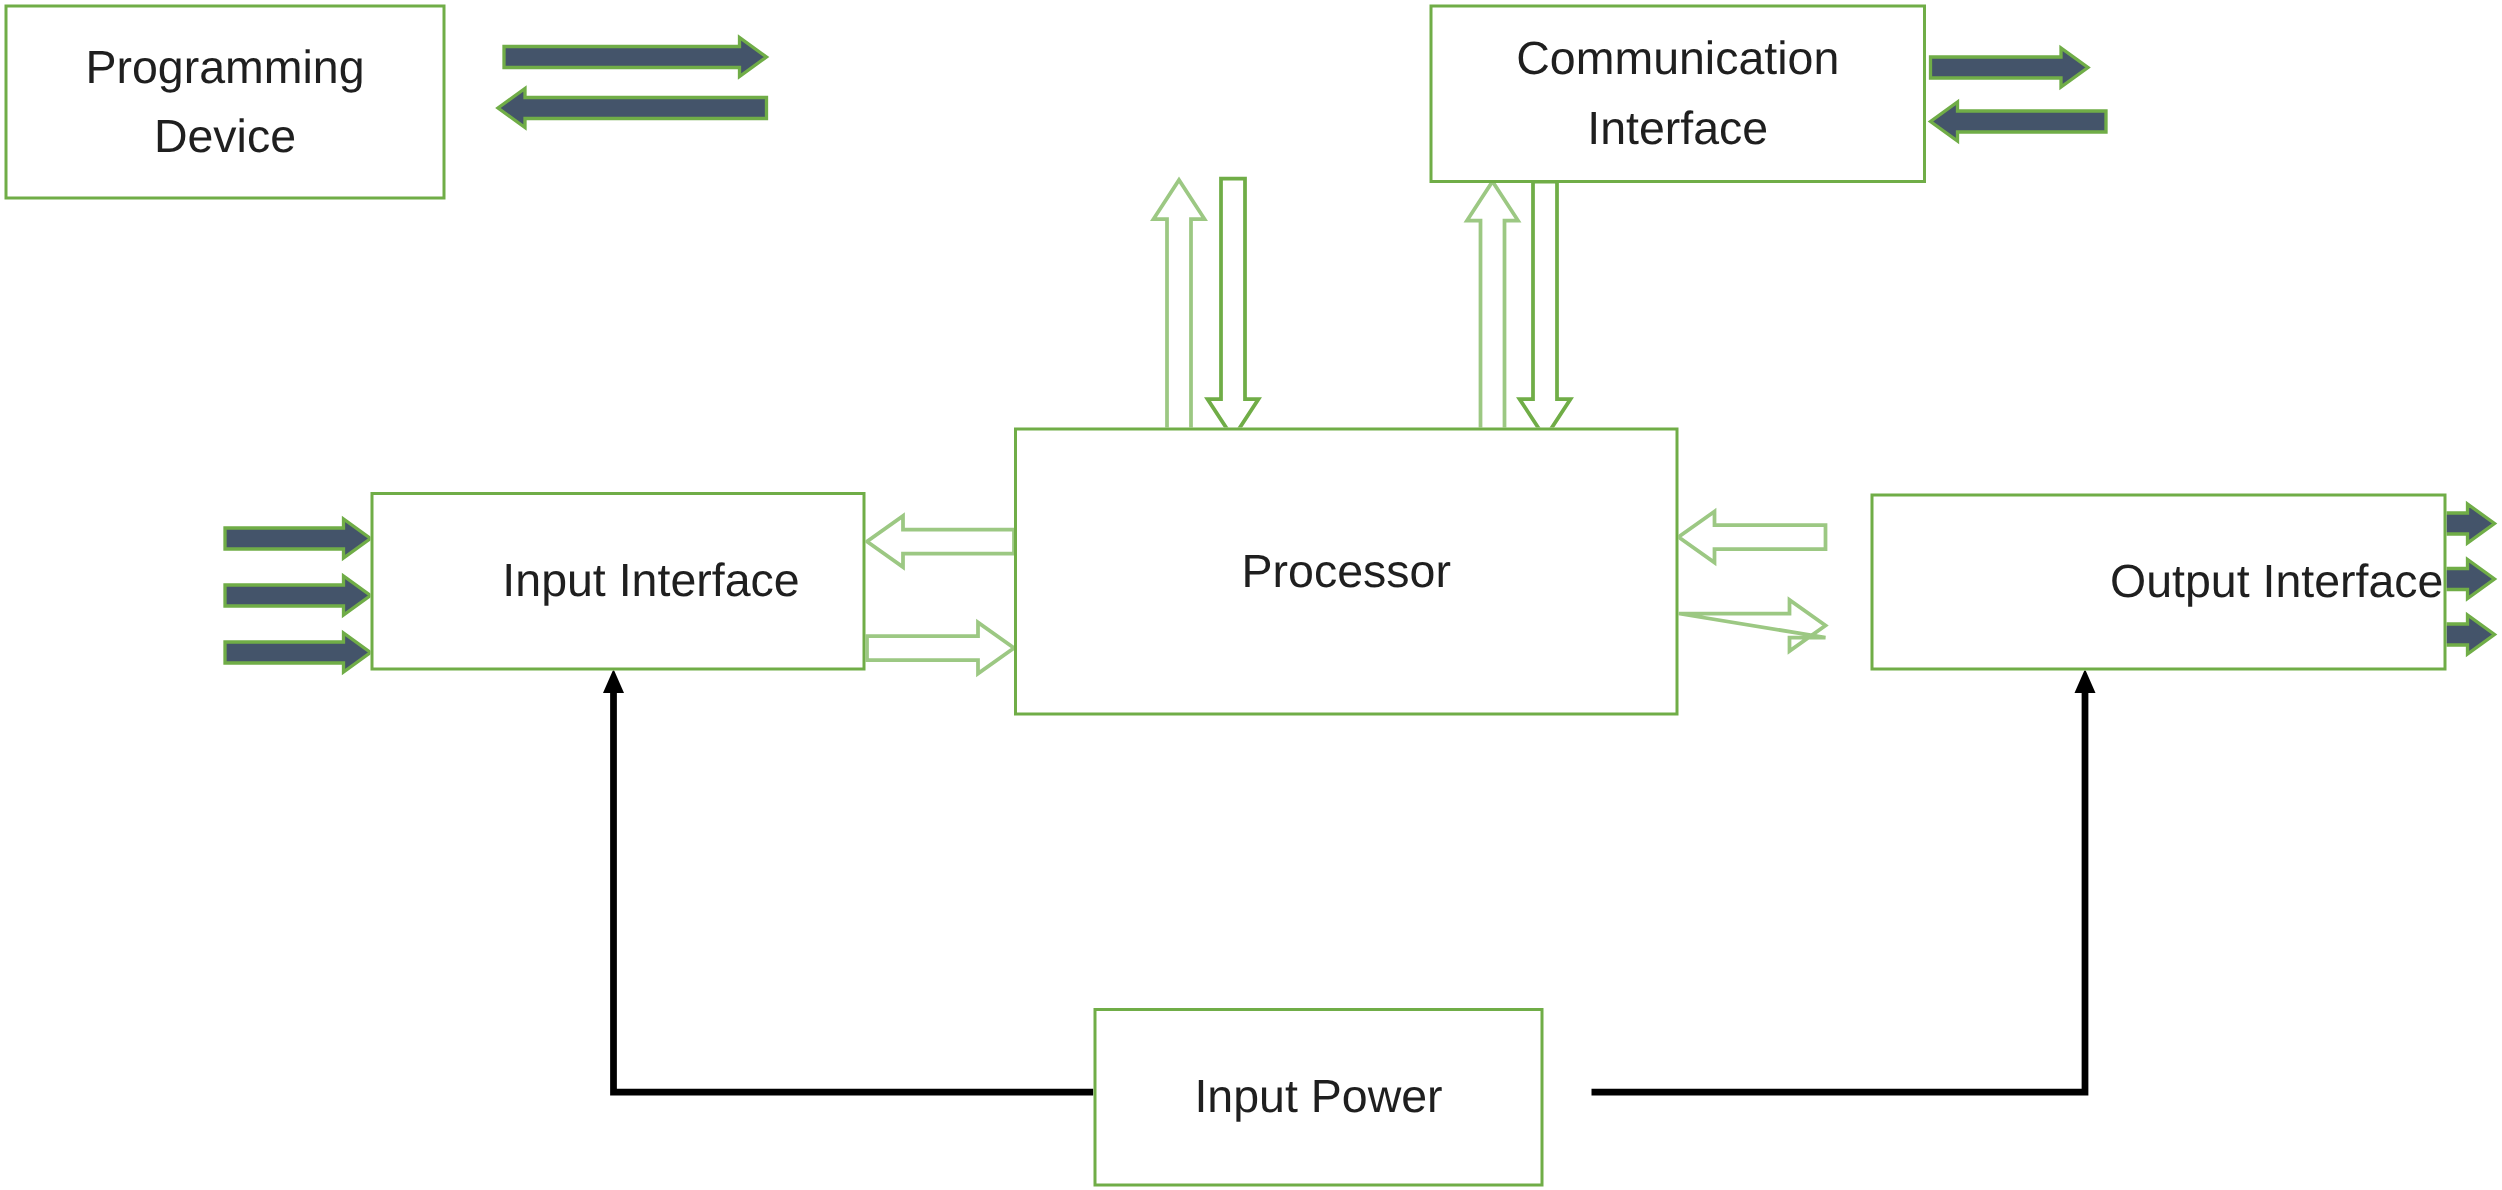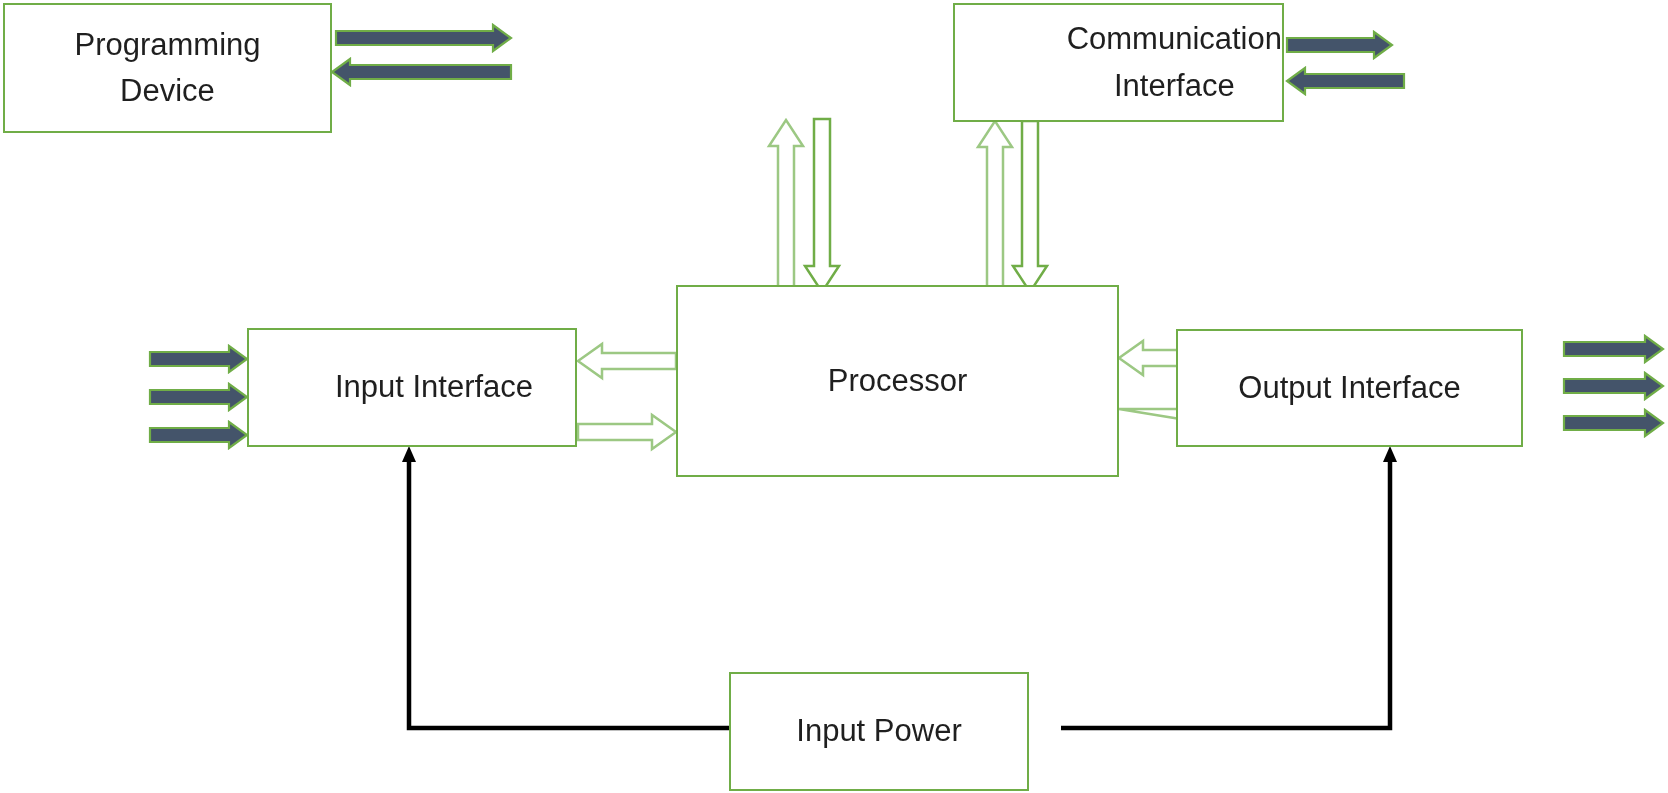--- a/index.html
+++ b/index.html
@@ -29,26 +29,26 @@
     display: flex;
     align-items: center;
     justify-content: center;
     text-align: center;
     color: #1f1f1f;
     font-size: 31px;
     line-height: 1.5;
     white-space: pre-line;
     box-sizing: border-box;
   }
-  #node-programming-device   { left: 3px;    top: 3px;   width: 329px; height: 130px; }
+  #node-programming-device   { left: 3px;    top: 3px;   width: 294px; height: 130px; }
   #node-program-data-memory  { left: 511px;  top: 2px;   width: 329px; height: 117px; }
-  #node-communication-interface { left: 953px; top: 3px; width: 331px; height: 119px; justify-content: flex-end; }
+  #node-communication-interface { left: 953px; top: 3px; width: 331px; height: 119px; }
   #node-input-interface      { left: 247px;  top: 328px; width: 330px; height: 119px; padding-left: 44px; }
   #node-processor            { left: 676px;  top: 285px; width: 443px; height: 192px; }
-  #node-output-interface     { left: 1176px; top: 329px; width: 347px; height: 118px; }
+  #node-output-interface     { left: 1247px; top: 329px; width: 384px; height: 118px; justify-content: flex-end; }
   #node-input-power          { left: 729px;  top: 672px; width: 300px; height: 119px; }
 </style>
 </head>
 <body>
 
 <div id="canvas">
 
   <svg id="arrow-layer" viewBox="0 0 1668 793" xmlns="http://www.w3.org/2000/svg">
 
     <path d="M 336,31 L 493,31 L 493,25 L 511,38 L 493,51 L 493,45 L 336,45 Z" fill="#44546A" stroke="#70AD47" stroke-width="2.2"></path>

